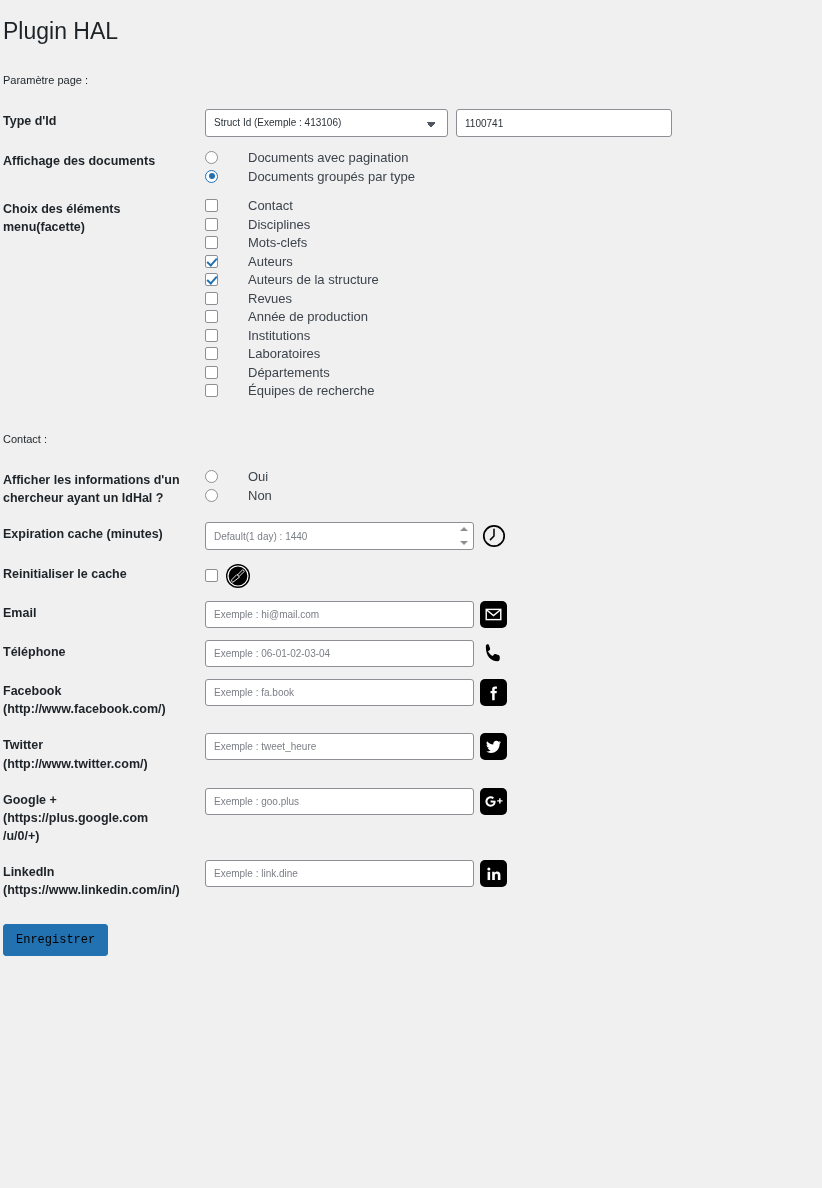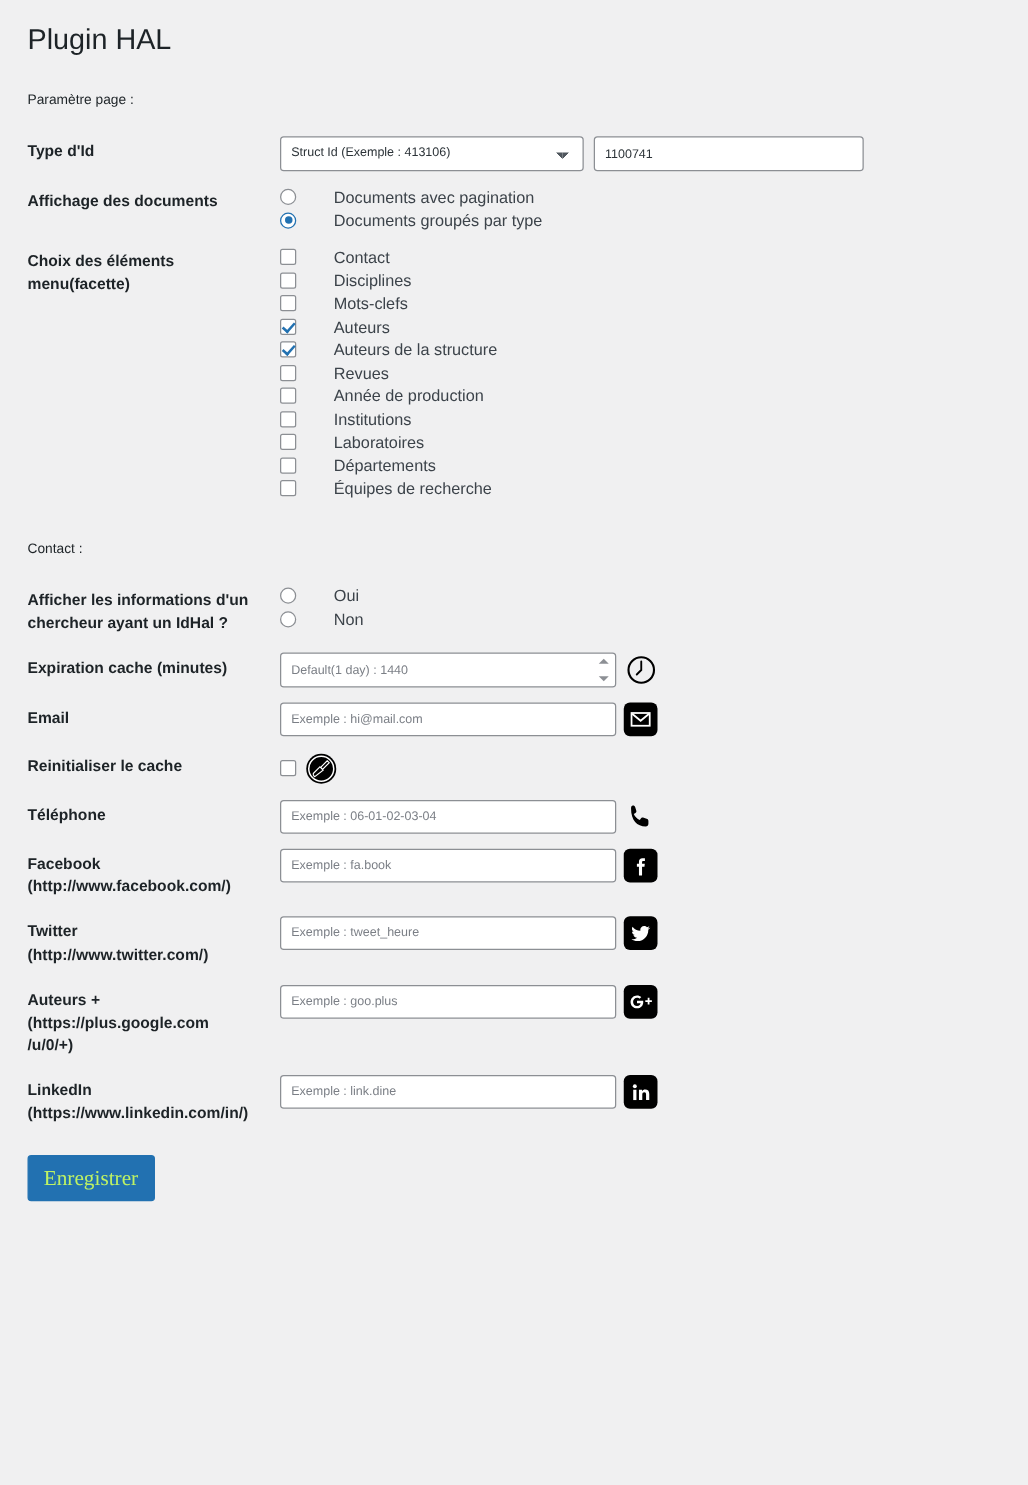--- a/index.html
+++ b/index.html
@@ -4,21 +4,21 @@
 <style>
   * { box-sizing: border-box; }
   html, body {
     margin: 0; padding: 0;
     width: 822px; height: 1188px;
     background: #f0f0f1;
     font-family: "Liberation Sans", sans-serif;
     color: #3c434a;
     -webkit-font-smoothing: antialiased;
   }
-  .page { position: relative; width: 822px; height: 1188px; padding: 0 22px; }
+  .page { position: relative; width: 822px; height: 1188px; padding: 0 3px; }
 
   .page-title {
     font-size: 23px;
     font-weight: 400;
     color: #1d2327;
     margin: 0;
     padding: 17px 0 0 0;
     line-height: 1.3;
   }
 
@@ -134,25 +134,25 @@
     background: #000; border-radius: 5px;
     display: flex; align-items: center; justify-content: center;
     color: #fff;
   }
   .sq-icon svg { display: block; }
   .plain-icon { width: 27px; height: 27px; display: flex; align-items: center; justify-content: center; }
 
   .btn-save {
     display: inline-block;
     background: #2271b1;
-    color: #bef264;
+    color: #000000;
     border: 1px solid #2271b1;
     border-radius: 3px;
-    font-family: Liberation Serif, serif;
-    font-size: 17px;
+    font-family: Liberation Mono, monospace;
+    font-size: 12px;
     line-height: 1;
     padding: 9px 12px;
     cursor: pointer;
   }
 
   .gap-lg { height: 26px; }
   .gap-md { height: 16px; }
 </style>
 </head>
 <body>
@@ -292,56 +292,56 @@
                   <circle cx="12" cy="12" r="10.2" fill="none" stroke="#000" stroke-width="1.7"></circle>
                   <path d="M12 5.2 V12 L8.4 15.6" fill="none" stroke="#000" stroke-width="1.5" stroke-linecap="round"></path>
                 </svg>
               </span>
             </span>
           </div>
         </td>
       </tr>
 
       <tr>
-        <th>Email</th>
-        <td>
-          <div class="field-row">
-            <input class="contact-input" type="text" placeholder="Exemple : hi@mail.com" style="">
-            <span class="icon-after">
-              <span class="sq-icon">
-                <svg width="17" height="17" viewBox="0 0 18 18">
-                  <rect x="1.3" y="3.6" width="15.4" height="10.8" fill="none" stroke="#fff" stroke-width="1.5"></rect>
-                  <path d="M1.8 4.2 L9 10.2 L16.2 4.2" fill="none" stroke="#fff" stroke-width="1.5"></path>
-                </svg>
-              </span>
-            </span>
-          </div>
-        </td>
-      </tr>
-
-      <tr>
         <th>Reinitialiser le cache</th>
         <td>
           <div class="field-row">
             <span class="checkbox"></span>
             <span class="icon-after">
               <span class="plain-icon">
                 <svg width="26" height="26" viewBox="0 0 26 26">
                   <circle cx="13" cy="13" r="12" fill="#000"></circle>
                   <circle cx="13" cy="13" r="10" fill="none" stroke="#fff" stroke-width="1.2"></circle>
                   <path d="M17.8 6.6 L12.4 12.0 L14.0 13.6 L19.4 8.2 Z" fill="#000" stroke="#fff" stroke-width="0.9"></path>
                   <path d="M11.9 11.5 L7.0 16.4 C6.2 17.2 6.6 18.8 7.8 19.3 L14.5 14.1 Z" fill="#000" stroke="#fff" stroke-width="0.9"></path>
                 </svg>
               </span>
             </span>
           </div>
         </td>
       </tr>
 
       <tr>
+        <th>Email</th>
+        <td>
+          <div class="field-row">
+            <input class="contact-input" type="text" placeholder="Exemple : hi@mail.com" style="">
+            <span class="icon-after">
+              <span class="sq-icon">
+                <svg width="17" height="17" viewBox="0 0 18 18">
+                  <rect x="1.3" y="3.6" width="15.4" height="10.8" fill="none" stroke="#fff" stroke-width="1.5"></rect>
+                  <path d="M1.8 4.2 L9 10.2 L16.2 4.2" fill="none" stroke="#fff" stroke-width="1.5"></path>
+                </svg>
+              </span>
+            </span>
+          </div>
+        </td>
+      </tr>
+
+      <tr>
         <th>Téléphone</th>
         <td>
           <div class="field-row">
             <input class="contact-input" type="text" placeholder="Exemple : 06-01-02-03-04" style="">
             <span class="icon-after">
               <span class="plain-icon">
                 <svg width="23" height="23" viewBox="0 0 24 24">
                   <path d="M5.6 2.4c1.0 0 1.6.5 1.9 1.5l.9 3c.2.8 0 1.4-.7 1.8l-1.4.9c1.0 2.3 2.7 4.0 5.0 5.1l.9-1.4c.4-.7 1.0-.9 1.8-.7l3.0.9c1.0.3 1.5.9 1.5 1.9v2.4c0 1.3-.9 2.2-2.3 2.2C9.1 20 4 14.9 4 5.0 4 3.4 4.5 2.4 5.6 2.4z" fill="#000"></path>
                 </svg>
               </span>
@@ -383,21 +383,21 @@
                   <path d="M20.5 7.1c-.6.3-1.3.5-2.0.6.7-.4 1.2-1.1 1.5-1.9-.7.4-1.4.7-2.2.8-.6-.7-1.6-1.1-2.6-1.1-2.0 0-3.5 1.6-3.5 3.5 0 .3 0 .5.1.8-2.9-.1-5.5-1.5-7.2-3.7-.3.5-.5 1.1-.5 1.8 0 1.2.6 2.3 1.6 2.9-.6 0-1.1-.2-1.6-.4 0 1.7 1.2 3.1 2.8 3.4-.3.1-.6.1-.9.1-.2 0-.4 0-.6-.1.4 1.4 1.7 2.4 3.3 2.4-1.2.9-2.7 1.5-4.3 1.5h-.8c1.6 1.0 3.4 1.6 5.4 1.6 6.5 0 10.0-5.4 10.0-10v-.5c.7-.5 1.3-1.1 1.8-1.8z" fill="#fff"></path>
                 </svg>
               </span>
             </span>
           </div>
         </td>
       </tr>
 
       <tr>
         <th>
-          <span>Auteurs +</span><br>
+          <span>Google +</span><br>
           <span>(https://plus.google.com</span><br>
           <span>/u/0/+)</span>
         </th>
         <td>
           <div class="field-row">
             <input class="contact-input" type="text" placeholder="Exemple : goo.plus" style="">
             <span class="icon-after">
               <span class="sq-icon">
                 <svg width="23" height="23" viewBox="0 0 24 24">
                   <path d="M9.0 11.0v2.1h3.0c-.1.8-.9 2.3-3.0 2.3-1.8 0-3.3-1.5-3.3-3.4S7.2 8.6 9.0 8.6c1.0 0 1.7.4 2.1.8l1.5-1.4C11.6 7.1 10.4 6.6 9.0 6.6 6.0 6.6 3.6 9.0 3.6 12s2.4 5.4 5.4 5.4c3.1 0 5.2-2.2 5.2-5.3 0-.4 0-.7-.1-1.0z" fill="#fff"></path>

